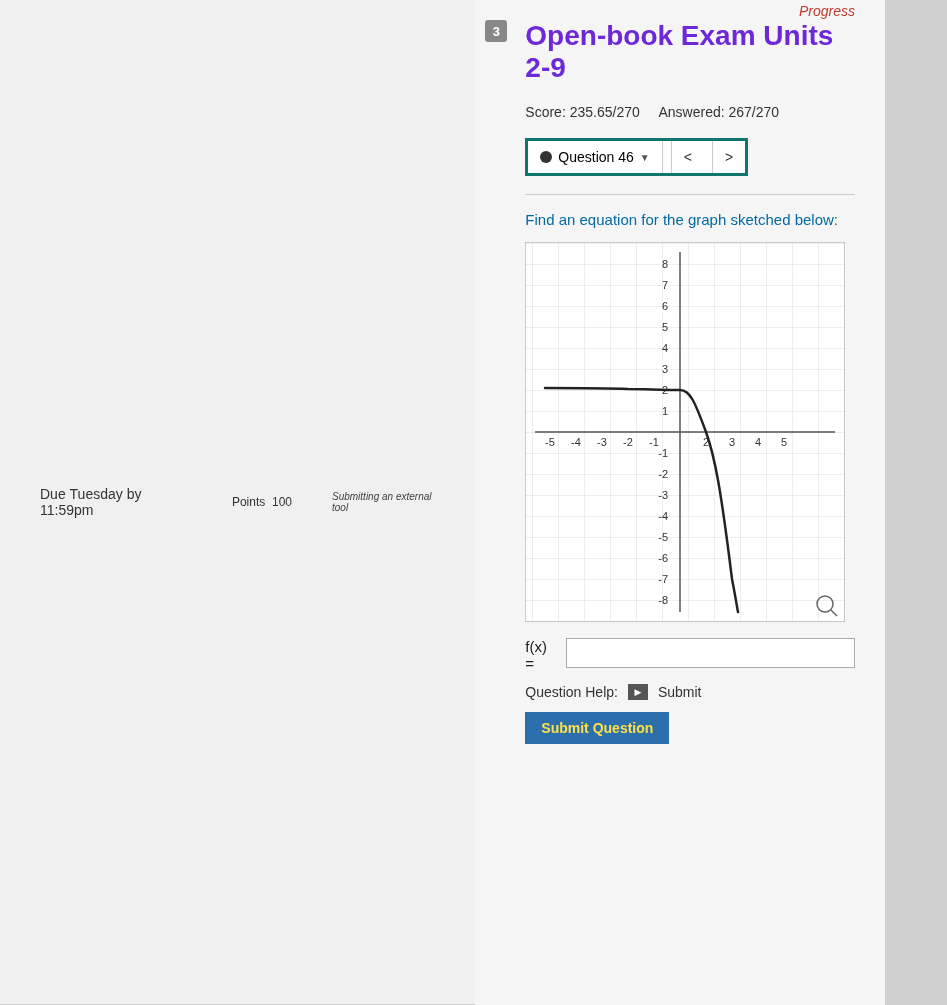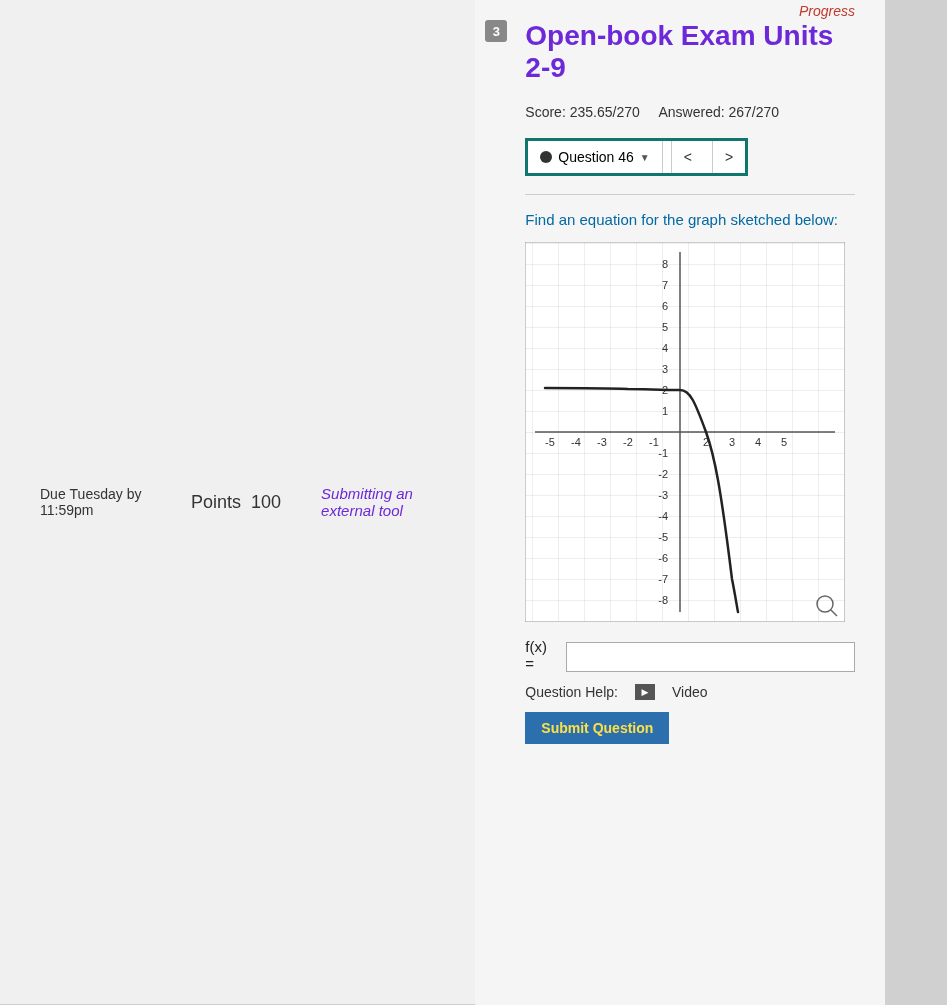--- a/index.html
+++ b/index.html
@@ -22,27 +22,27 @@
       padding: 10px 20px 10px 40px;
       display: flex;
       align-items: center;
       gap: 40px;
     }
     .header-due {
       font-size: 14px;
       color: #333;
     }
     .header-points {
-      font-size: 18px;
+      font-size: 12px;
       color: #333;
     }
     .header-submitting {
-      font-size: 15px;
+      font-size: 10px;
       font-weight: bold;
-      color: #6d28d9;
+      color: #404040;
       margin-left: auto;
       margin-right: 10px;
     }
     .header-submitting span {
       font-style: italic;
       font-weight: normal;
     }
     .content-area {
       background: #f5f5f5;
       margin: 0;
@@ -142,42 +142,42 @@
       position: relative;
       background: white;
       margin-bottom: 16px;
     }
     .graph-svg {
       width: 100%;
       height: 100%;
     }
     .answer-row {
       display: flex;
-      align-items: flex-end;
+      align-items: flex-start;
       gap: 8px;
       margin-bottom: 12px;
     }
     .fx-label {
       font-size: 15px;
       color: #222;
     }
     .answer-input {
       border: 1px solid #aaa;
       padding: 6px 10px;
       font-size: 14px;
       width: 300px;
       background: white;
     }
     .question-help {
       font-size: 14px;
       color: #333;
       margin-bottom: 12px;
       display: flex;
       align-items: center;
-      gap: 17px;
+      gap: 10px;
     }
     .video-icon {
       display: inline-flex;
       align-items: center;
       justify-content: center;
       width: 20px;
       height: 16px;
       background: #555;
       color: white;
       font-size: 9px;
@@ -299,20 +299,20 @@
     
     <div class="answer-row">
       <span class="fx-label">f(x) =</span>
       <input class="answer-input" type="text" placeholder="" style="">
     </div>
 
     
     <div class="question-help">
       <span>Question Help:</span>
       <span class="video-icon">▶</span>
-      <span>Video</span>
+      <span>Submit</span>
     </div>
 
     
     <button class="submit-btn">Submit Question</button>
 
   </div>
 </div>
 
 </body></html>

